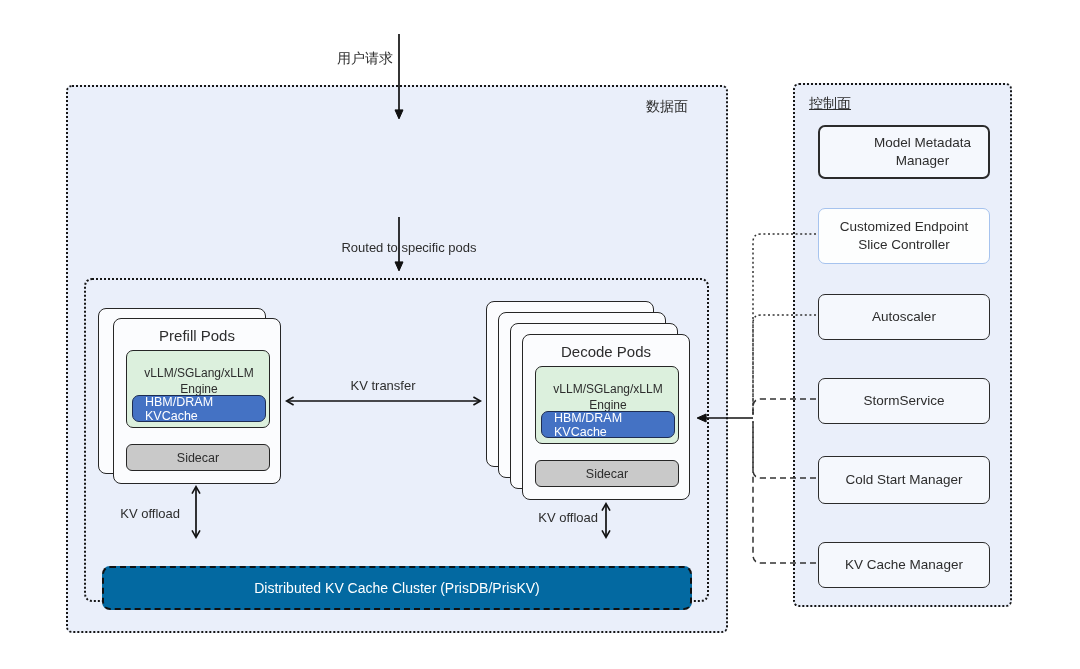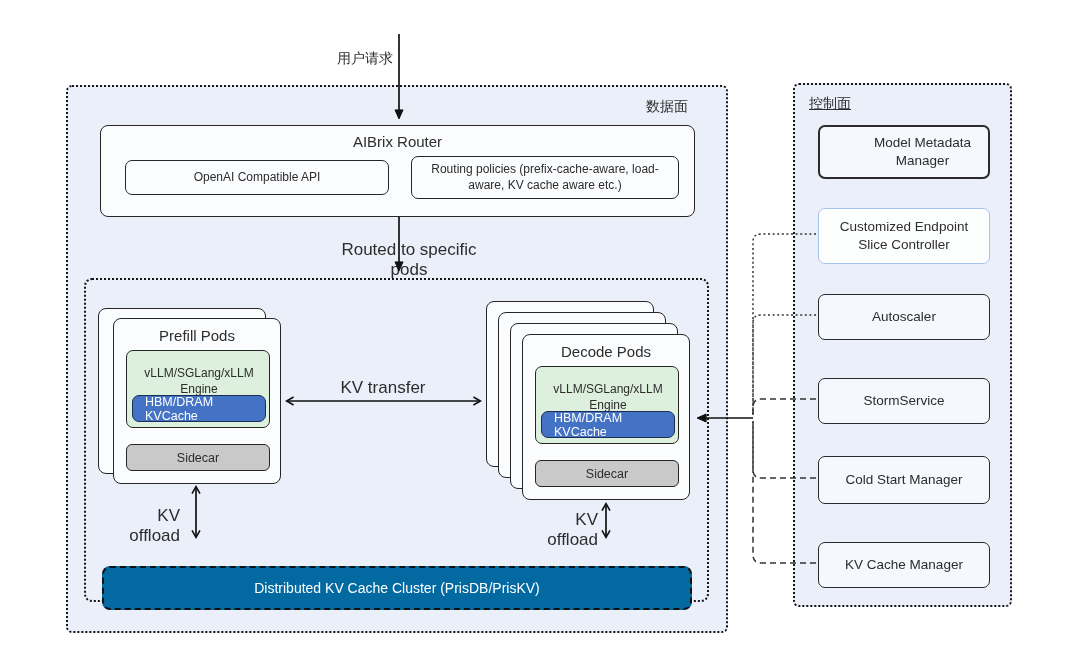--- a/index.html
+++ b/index.html
@@ -36,37 +36,32 @@
            display:flex;align-items:center;justify-content:center;color:#ffffff;font-size:14px;margin-top:25px;}
 
   
   .ctrl-box{left:23px;width:172px;background:#f5f8fd;border:1.5px solid #2b2b2b;border-radius:7px;
             display:flex;align-items:center;justify-content:center;text-align:center;
             font-size:13.5px;line-height:1.3;}
   .ctrl-box .inner{max-width:150px;}
   .ctrl-box.thick{border-width:2px;padding-left:37px;}
   .ctrl-box.hilite{border:1.5px solid #a6c3ee;background:#fdfefe;}
 
-  .float-label{font-size:17px;color:#2d2d2d;}
+  .float-label{font-size:13px;color:#2d2d2d;}
   svg.overlay{position:absolute;left:0;top:0;pointer-events:none;z-index:10;}
 </style>
 </head>
 <body>
 
 <div class="canvas">
 
   <div class="abs plane" style="left:66px;top:85px;width:662px;height:548px;">
     <div class="abs plane-label" style="right:38px;top:11px;">数据面</div>
   </div>
 
-  <div class="abs router" style="left:100px;top:125px;width:595px;height:92px;">
-    <div class="abs router-title">AIBrix Router</div>
-    <div class="abs router-sub" style="left:24px;top:34px;width:264px;height:35px;">OpenAI Compatible API</div>
-    <div class="abs router-sub" style="left:310px;top:30px;width:268px;height:43px;">Routing policies  (prefix-cache-aware, load-aware, KV cache aware etc.)</div>
-  </div>
 
   <div class="abs pods-box" style="left:84px;top:278px;width:625px;height:324px;"></div>
 
   <div class="abs pod-card" style="left:98px;top:308px;"></div>
   <div class="abs pod-card" style="left:113px;top:318px;">
     <div class="abs pod-title">Prefill Pods</div>
     <div class="abs engine">
       <div class="abs engine-label">vLLM/SGLang/xLLM Engine</div>
       <div class="abs kvcache">HBM/DRAM KVCache</div>
     </div>

